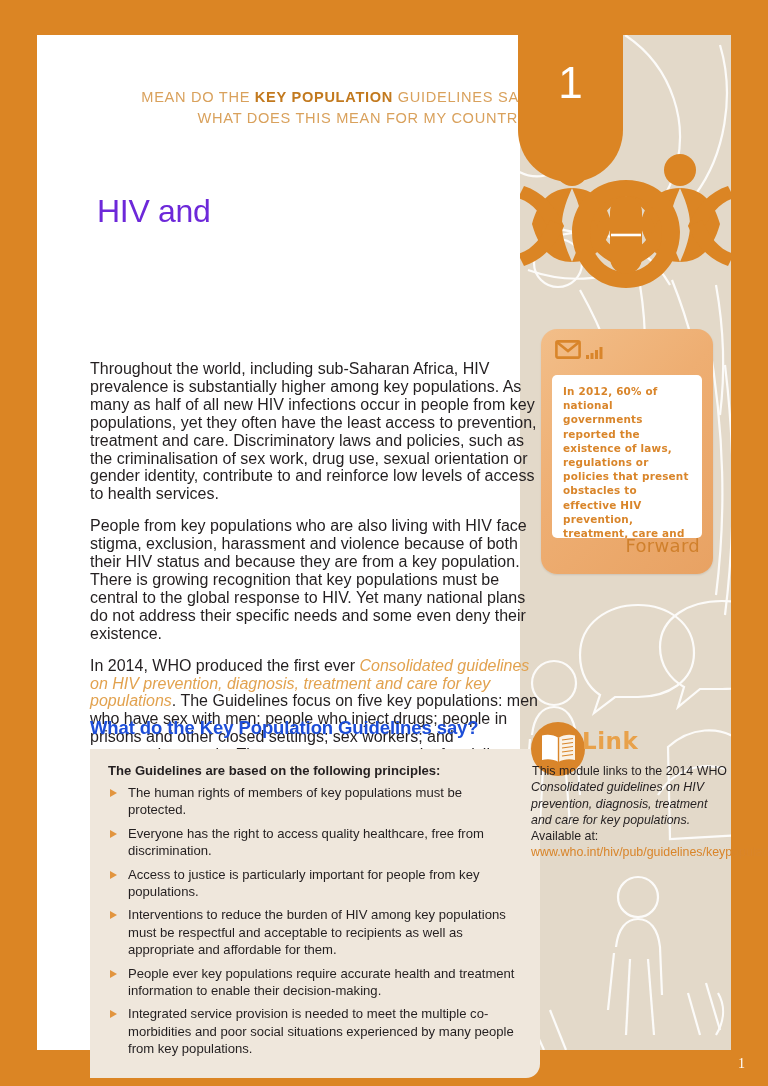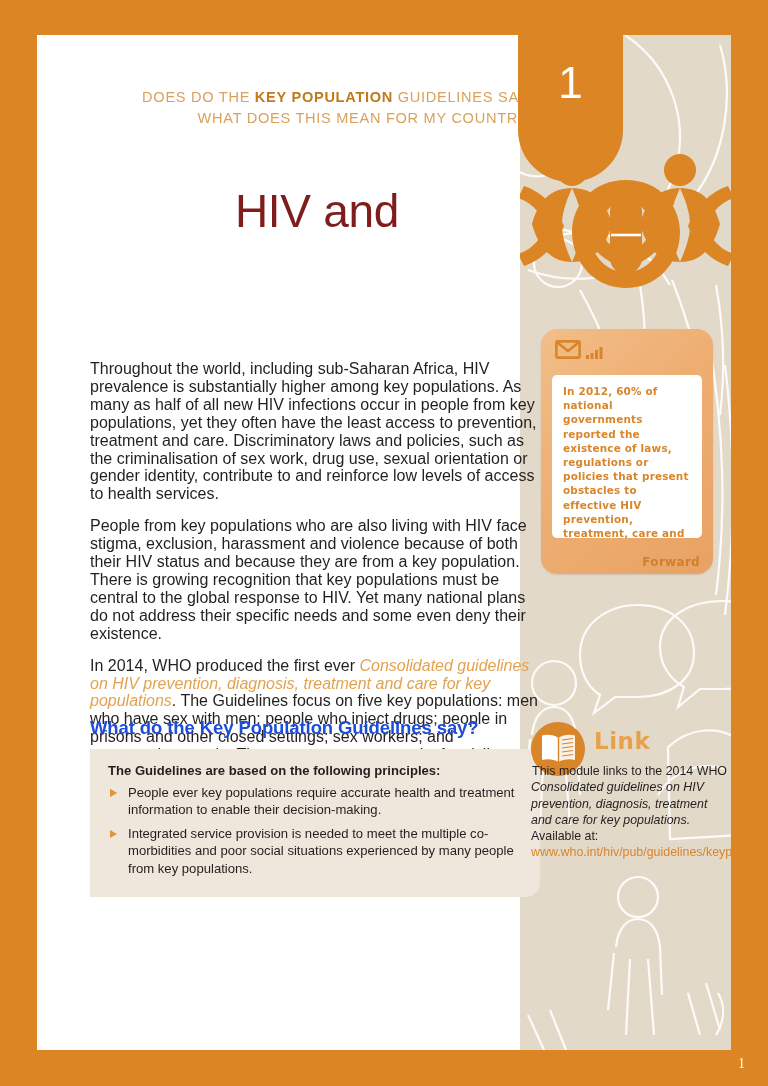--- a/index.html
+++ b/index.html
@@ -70,23 +70,23 @@
     line-height: 21px;
     font-weight: 400;
   }
   .header b { color: #C2791E; font-weight: 700; }
 
   
   .title {
     position: absolute;
     left: 60px; top: 148px;
     width: 440px;
-    text-align: center;
-    color: #7f1d1d;
-    font-size: 46px;
+    text-align: left;
+    color: #6d28d9;
+    font-size: 32px;
     line-height: 57px;
     font-weight: 400;
     letter-spacing: -0.3px;
   }
 
   
   .body {
     position: absolute;
     left: 53px; top: 325px;
     width: 450px;
@@ -173,43 +173,43 @@
   .sms-screen p {
     color: #D9852A;
     font-family: "DejaVu Sans", sans-serif;
     font-size: 10.4px;
     line-height: 14.2px;
     font-weight: 700;
     letter-spacing: 0.2px;
   }
   .sms-forward {
     position: absolute;
-    right: 13px; bottom: 5px;
+    right: 13px; bottom: 18px;
     color: #D0802C;
     font-family: "DejaVu Sans", sans-serif;
-    font-size: 12px;
-    font-weight: 700;
+    font-size: 18px;
+    font-weight: 400;
     letter-spacing: 0.3px;
   }
 
   
   .link-block {
     position: absolute;
     left: 531px; top: 718px;
     width: 200px;
     z-index: 3;
   }
   .link-icon-circle {
     position: absolute; left: 0px; top: 4px;
     width: 54px; height: 54px;
     border-radius: 50%;
     background: #D9852A;
   }
   .link-word {
-    position: absolute; left: 63px; top: 10px;
+    position: absolute; left: 51px; top: 10px;
     color: #E8A14A;
     font-family: "DejaVu Sans", sans-serif;
     font-size: 23px;
     font-weight: 700;
     letter-spacing: 0.5px;
   }
   .link-text {
     position: absolute;
     left: 0px; top: 45px;
     width: 196px;
@@ -279,41 +279,44 @@
           <path d="M30 975 L 46 1015"></path>
           <path d="M168 958 L 180 1000"></path>
           <path d="M186 948 L 200 995"></path>
           <path d="M196 1000 C 205 985, 205 970, 198 958"></path>
         </g>
       </svg>
     </div>
 
     <div class="header">
       <div>
-        <span>DOES DO THE </span><b>KEY POPULATION</b><span> GUIDELINES SAY?</span>
+        <span>MEAN DO THE </span><b>KEY POPULATION</b><span> GUIDELINES SAY?</span>
       </div>
       <div>WHAT DOES THIS MEAN FOR MY COUNTRY?</div>
     </div>
 
     <h1 class="title">
       <div>HIV and</div>
     </h1>
 
     <div class="body">
       <p>Throughout the world, including sub-Saharan Africa, HIV prevalence is substantially higher among key populations. As many as half of all new HIV infections occur in people from key populations, yet they often have the least access to prevention, treatment and care. Discriminatory laws and policies, such as the criminalisation of sex work, drug use, sexual orientation or gender identity, contribute to and reinforce low levels of access to health services.</p>
       <p>People from key populations who are also living with HIV face stigma, exclusion, harassment and violence because of both their HIV status and because they are from a key population. There is growing recognition that key populations must be central to the global response to HIV. Yet many national plans do not address their specific needs and some even deny their existence.</p>
       <p><span>In 2014, WHO produced the first ever </span><em>Consolidated guidelines on HIV prevention, diagnosis, treatment and care for key populations</em><span>. The Guidelines focus on five key populations: men who have sex with men; people who inject drugs; people in prisons and other closed settings; sex workers; and transgender people. They present an opportunity for civil society, including networks of key populations and people living with HIV, to work with their governments to meaningfully involve key populations in national policymaking and begin investing in their specific needs. The Guidelines also offer an opening for dialogue and action on harmful laws, policies and societal norms that result in the denial and violation of human rights for key populations.</span></p>
     </div>
 
     <h2 class="sect-head">What do the Key Population Guidelines say?</h2>
 
     <div class="principles">
       <h4>The Guidelines are based on the following principles:</h4>
       <ul>
-        <li><span class="tri"></span></li>
+        <li><span class="tri"></span><span>The human rights of members of key populations must be protected.</span></li>
+        <li><span class="tri"></span><span>Everyone has the right to access quality healthcare, free from discrimination.</span></li>
+        <li><span class="tri"></span><span>Access to justice is particularly important for people from key populations.</span></li>
+        <li><span class="tri"></span><span>Interventions to reduce the burden of HIV among key populations must be respectful and acceptable to recipients as well as appropriate and affordable for them.</span></li>
         <li><span class="tri"></span><span>People ever key populations require accurate health and treatment information to enable their decision-making.</span></li>
         <li><span class="tri"></span><span>Integrated service provision is needed to meet the multiple co-morbidities and poor social situations experienced by many people from key populations.</span></li>
       </ul>
     </div>
 
   </div>
 
   <div class="module-tab">
     <div class="module-num">1</div>
   </div>

